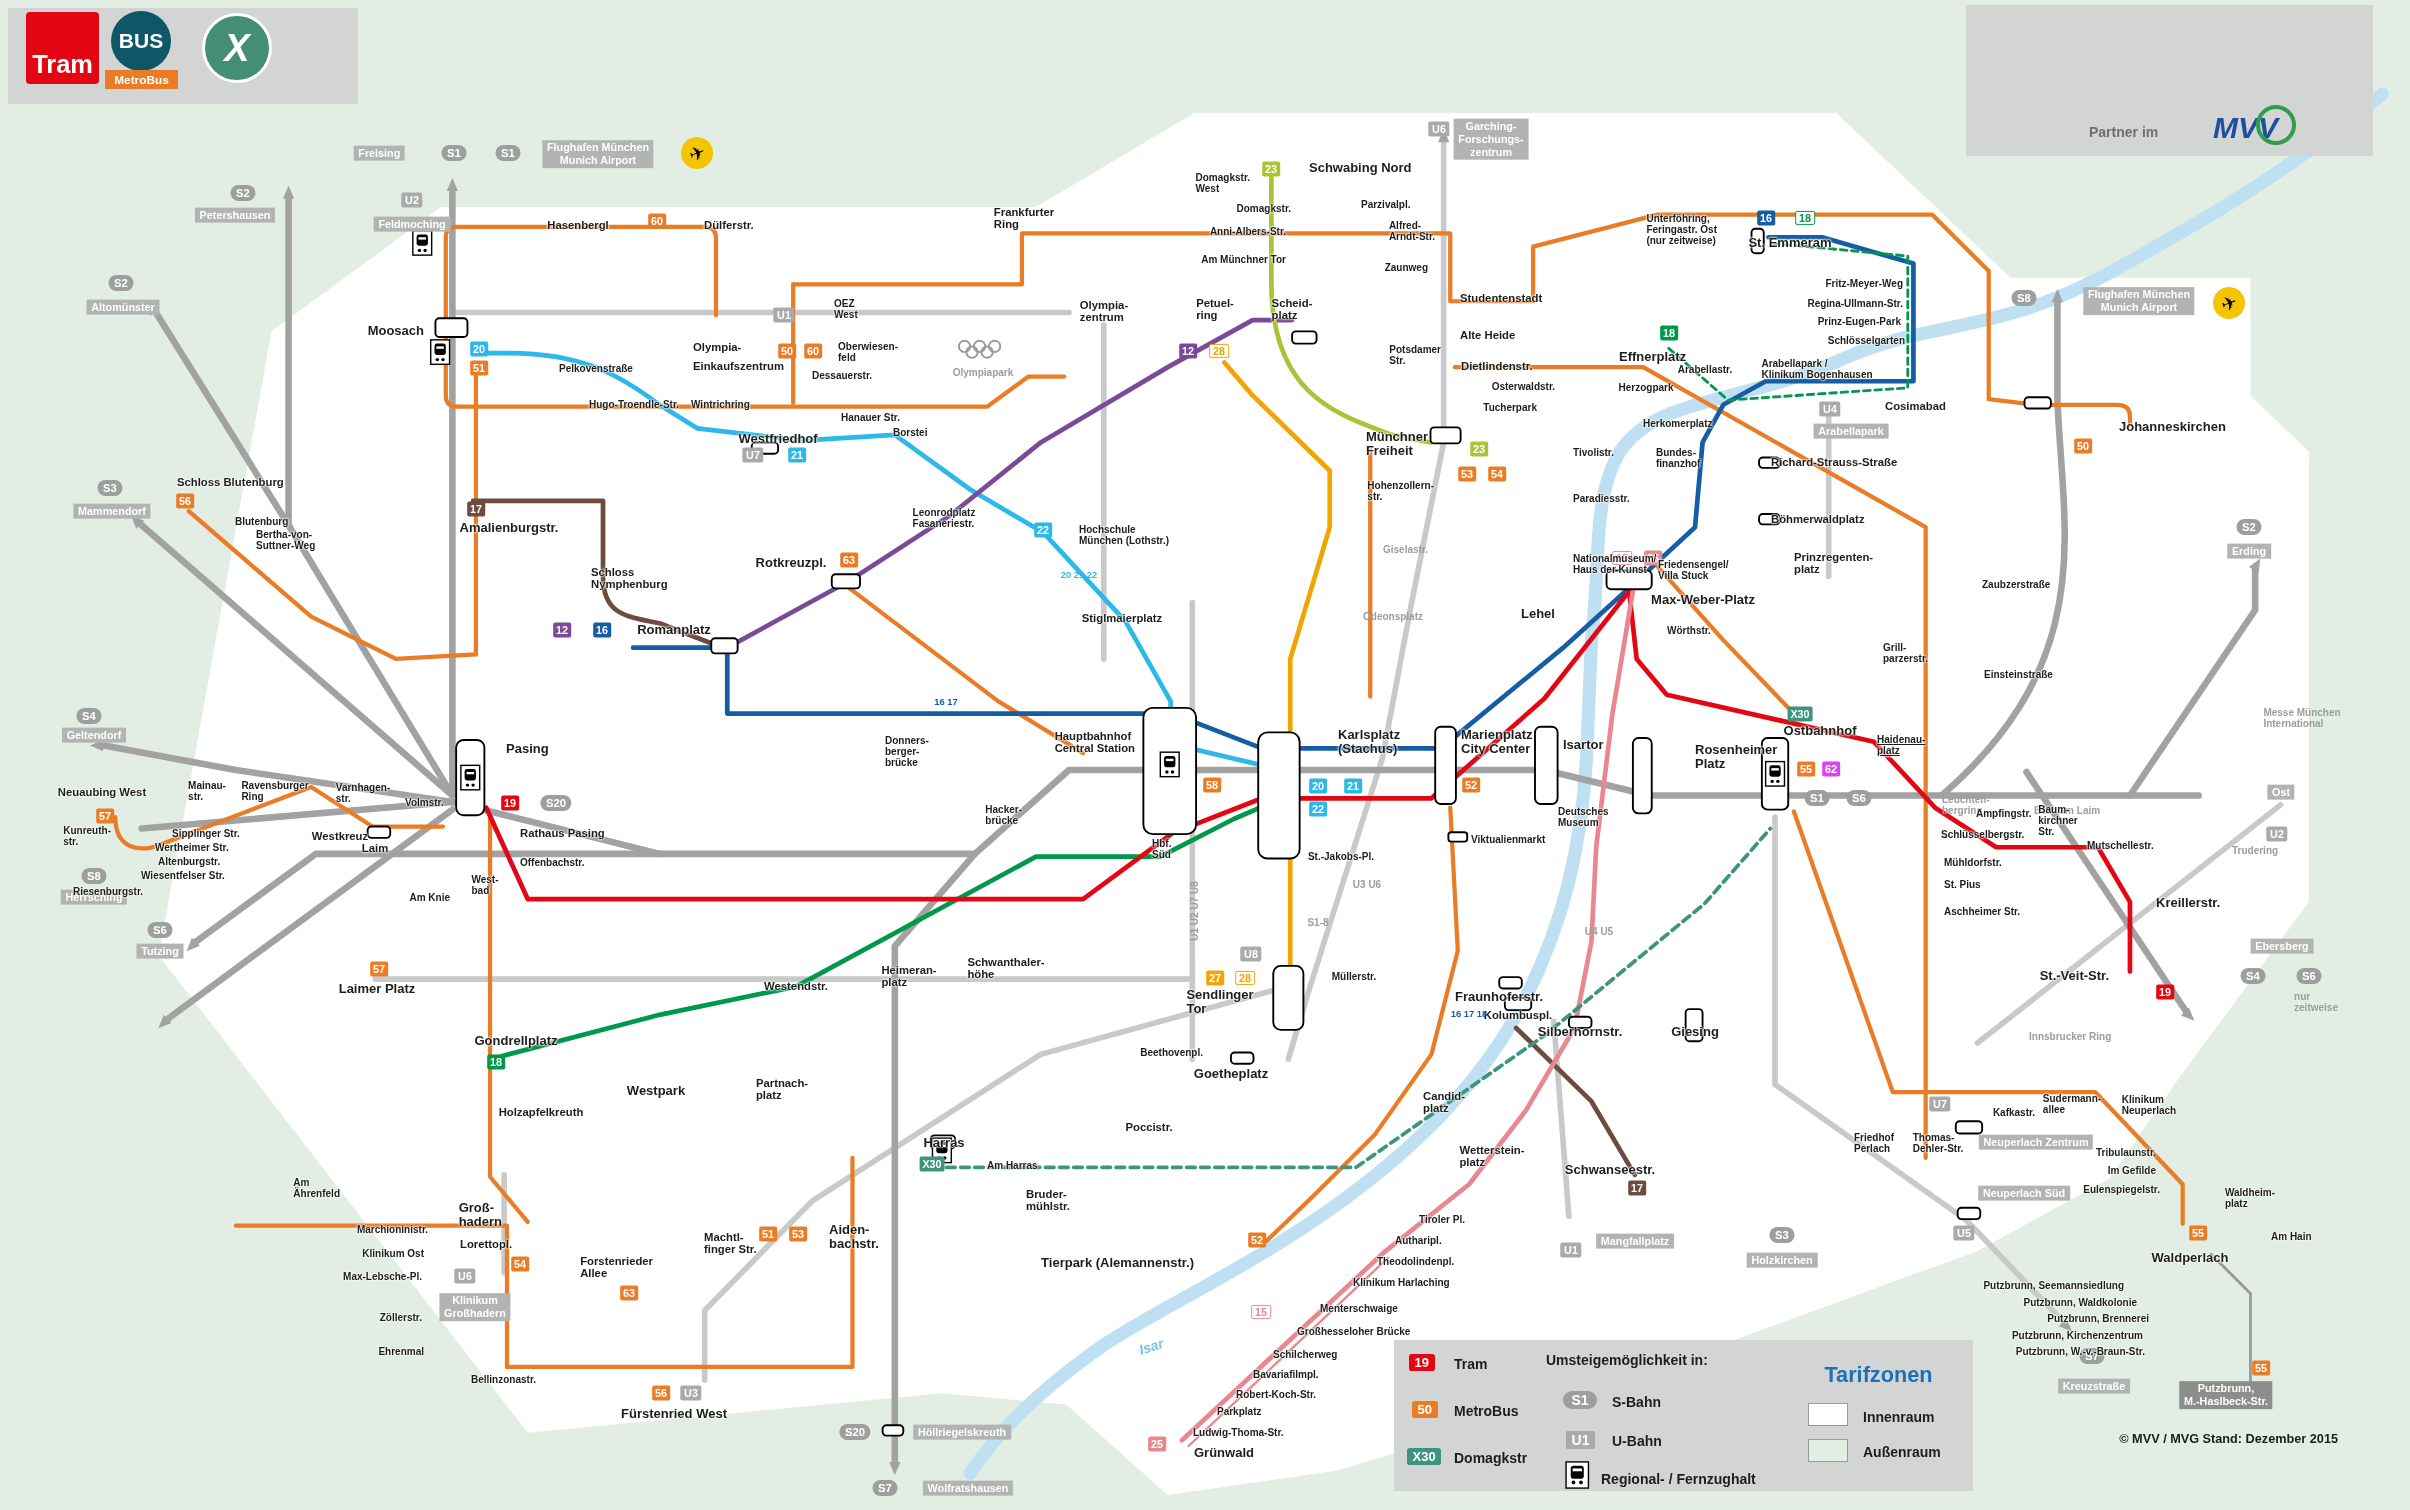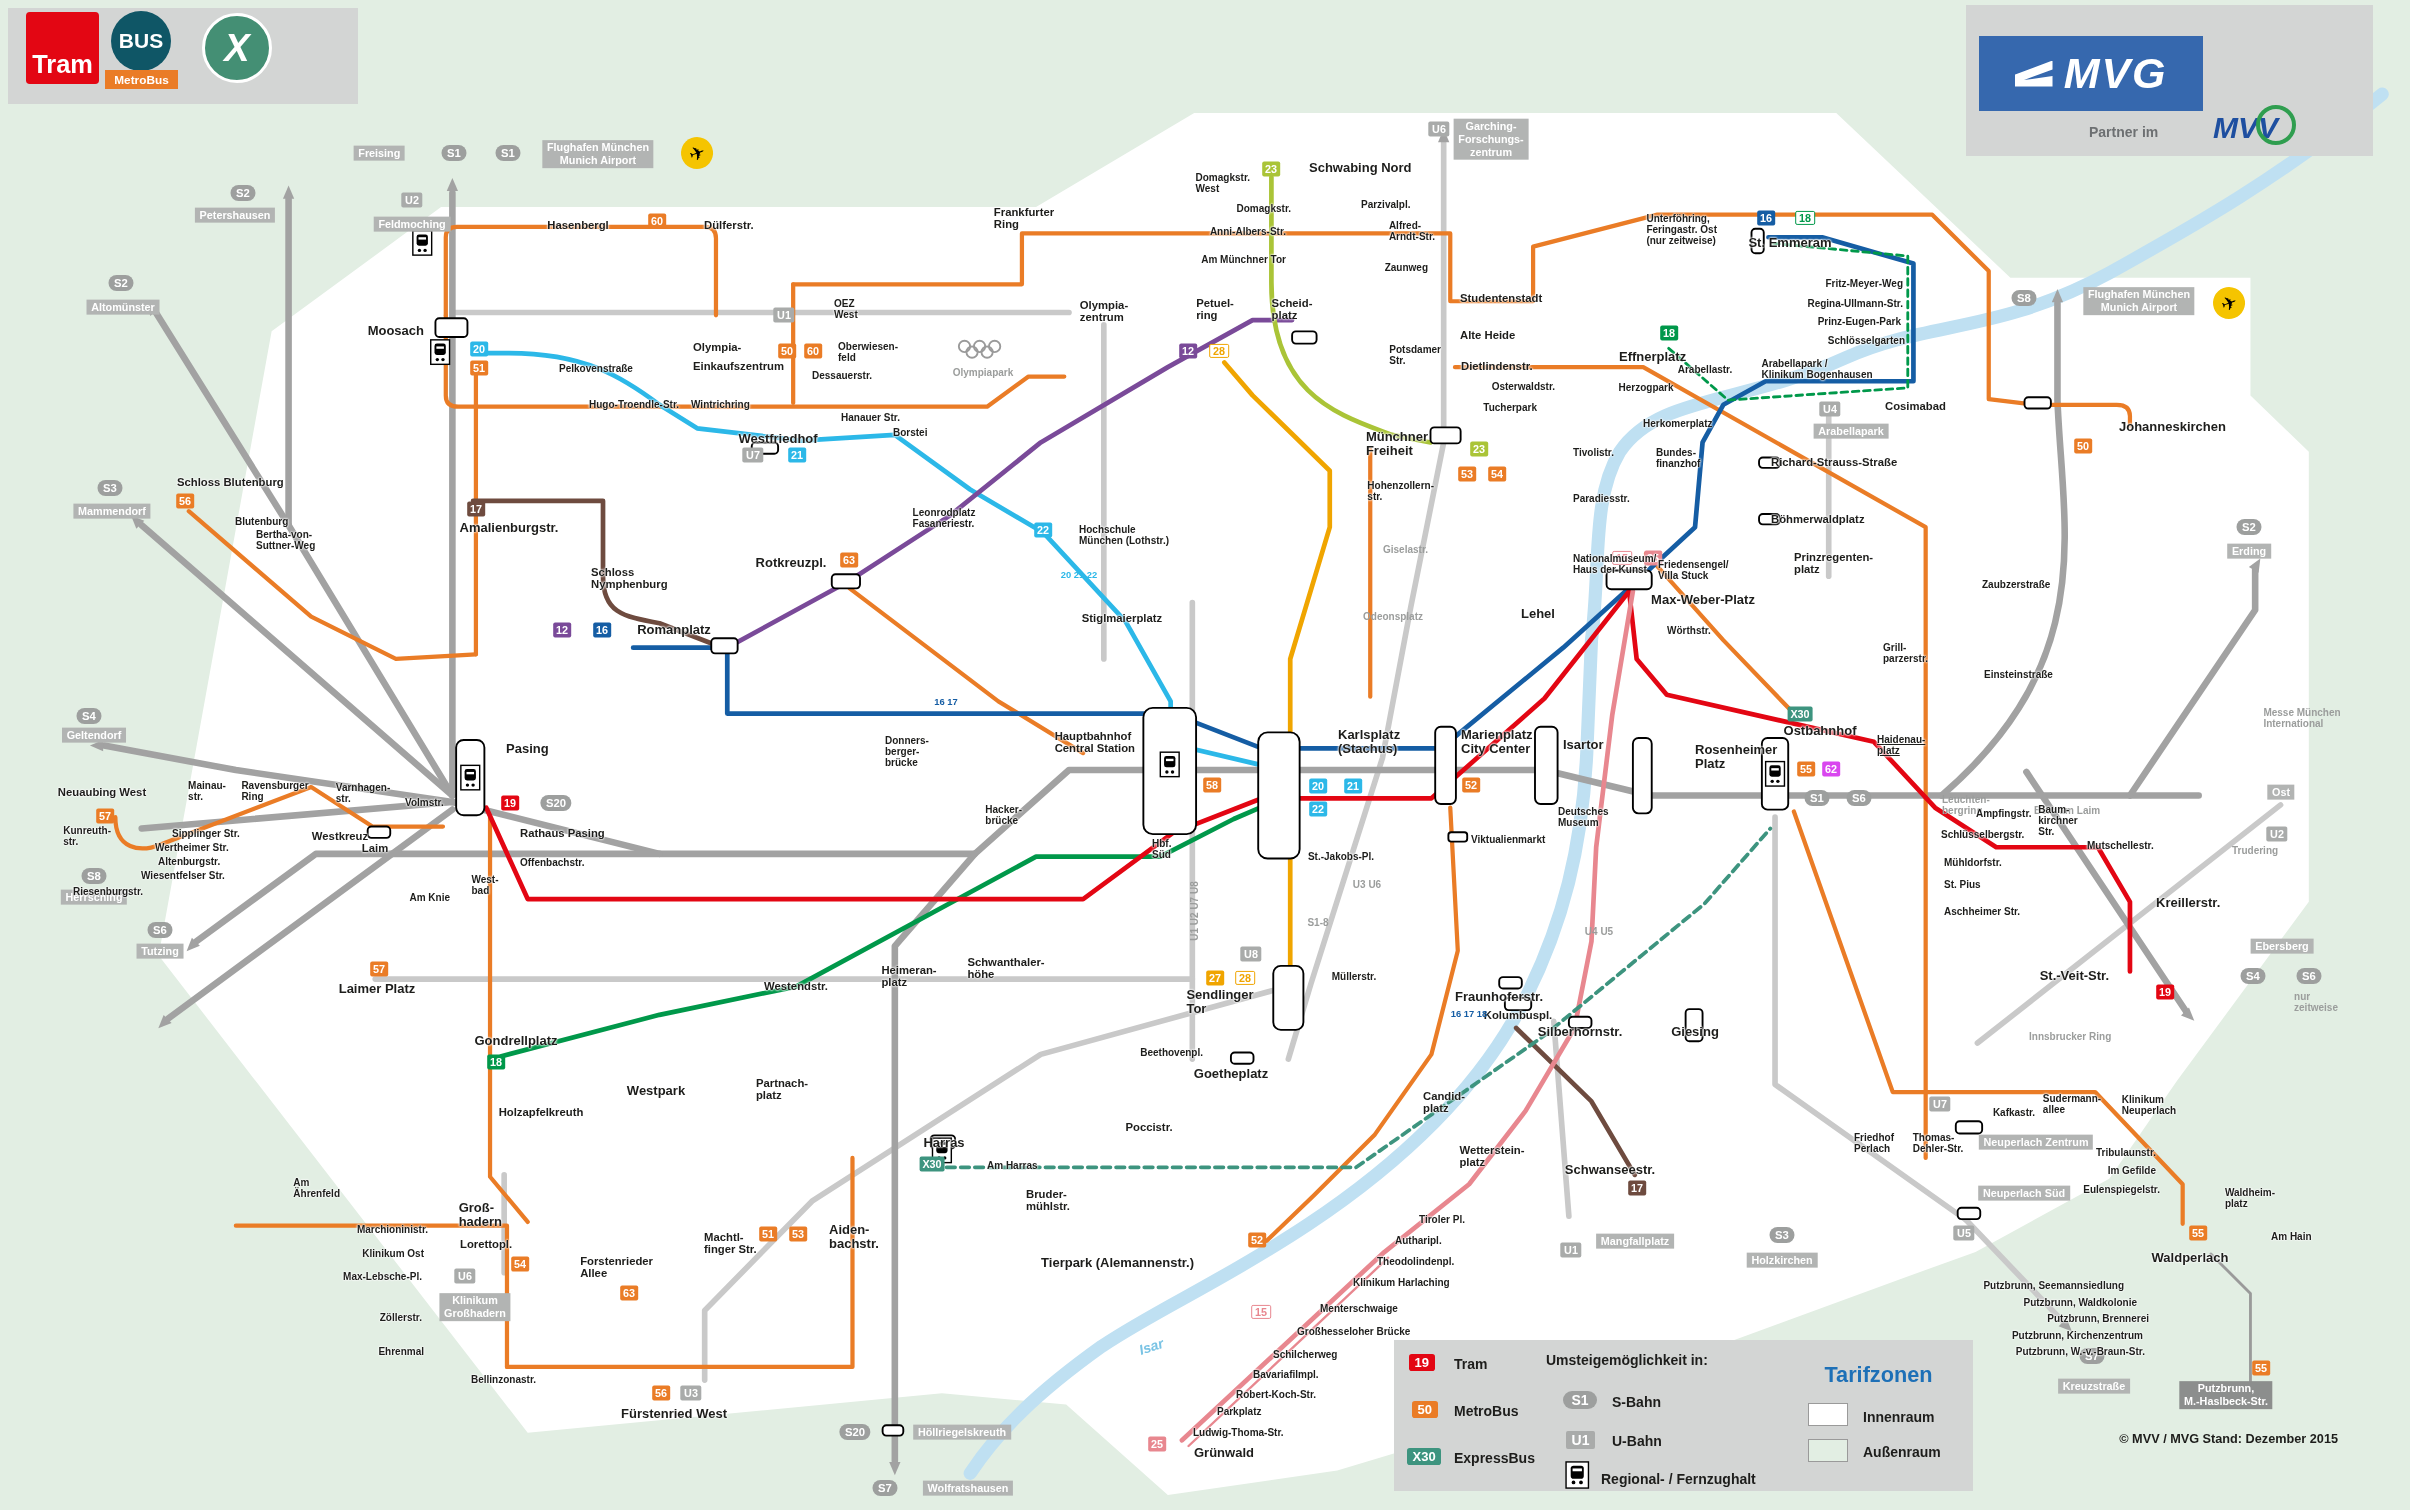--- a/index.html
+++ b/index.html
@@ -570,35 +570,31 @@
       <div class="lbl grayt" style="left: 2302px; top: 718px; transform: translate(-50%, -50%);">Messe München
 International</div>
     </div>
 
   <div id="hdr-left" class="hdr"></div>
   <div id="logo-tram">Tram</div>
   <div id="logo-bus">BUS</div>
   <div id="logo-metrobus">MetroBus</div>
   <div id="logo-x">X</div>
   <div id="hdr-right" class="hdr"></div>
-  <div id="logo-mvg">
-      <span class="swoosh"></span>
-      <span>MVG</span>
-    </div>
   <div id="partner">Partner im</div>
   <div id="logo-mvv">MVV</div>
   <div id="mvv-ring"></div>
 
   <div id="legend"></div>
   <div class="leg-badge" style="left:1409px;top:1354px;background:#e30613;">19</div>
   <div class="leg-lbl" style="left:1454px;top:1356px;">Tram</div>
   <div class="leg-badge" style="left:1412px;top:1401px;background:#ea7c26;">50</div>
   <div class="leg-lbl" style="left:1454px;top:1403px;">MetroBus</div>
   <div class="leg-badge" style="left:1407px;top:1448px;background:#3d947f;">X30</div>
-  <div class="leg-lbl" style="left:1454px;top:1450px;">ExpressBus</div>
+  <div class="leg-lbl" style="left:1454px;top:1450px;">Domagkstr</div>
   <div class="leg-lbl" style="left:1546px;top:1352px;">Umsteigemöglichkeit in:</div>
   <div class="leg-oval" style="left:1563px;top:1391px;">S1</div>
   <div class="leg-lbl" style="left:1612px;top:1394px;">S-Bahn</div>
   <div class="leg-ubox" style="left:1566px;top:1431px;">U1</div>
   <div class="leg-lbl" style="left:1612px;top:1433px;">U-Bahn</div>
   <svg width="24.5" height="28" style="position:absolute;left:1565px;top:1461px;" viewBox="0 0 26 30">
     <rect x="1" y="1" width="24" height="28" fill="#fff" stroke="#000" stroke-width="1.5"></rect>
     <rect x="6" y="5" width="14" height="14" rx="3" fill="#000"></rect>
     <rect x="8" y="8" width="10" height="3" fill="#fff"></rect>
     <circle cx="9" cy="23" r="2" fill="#000"></circle>

